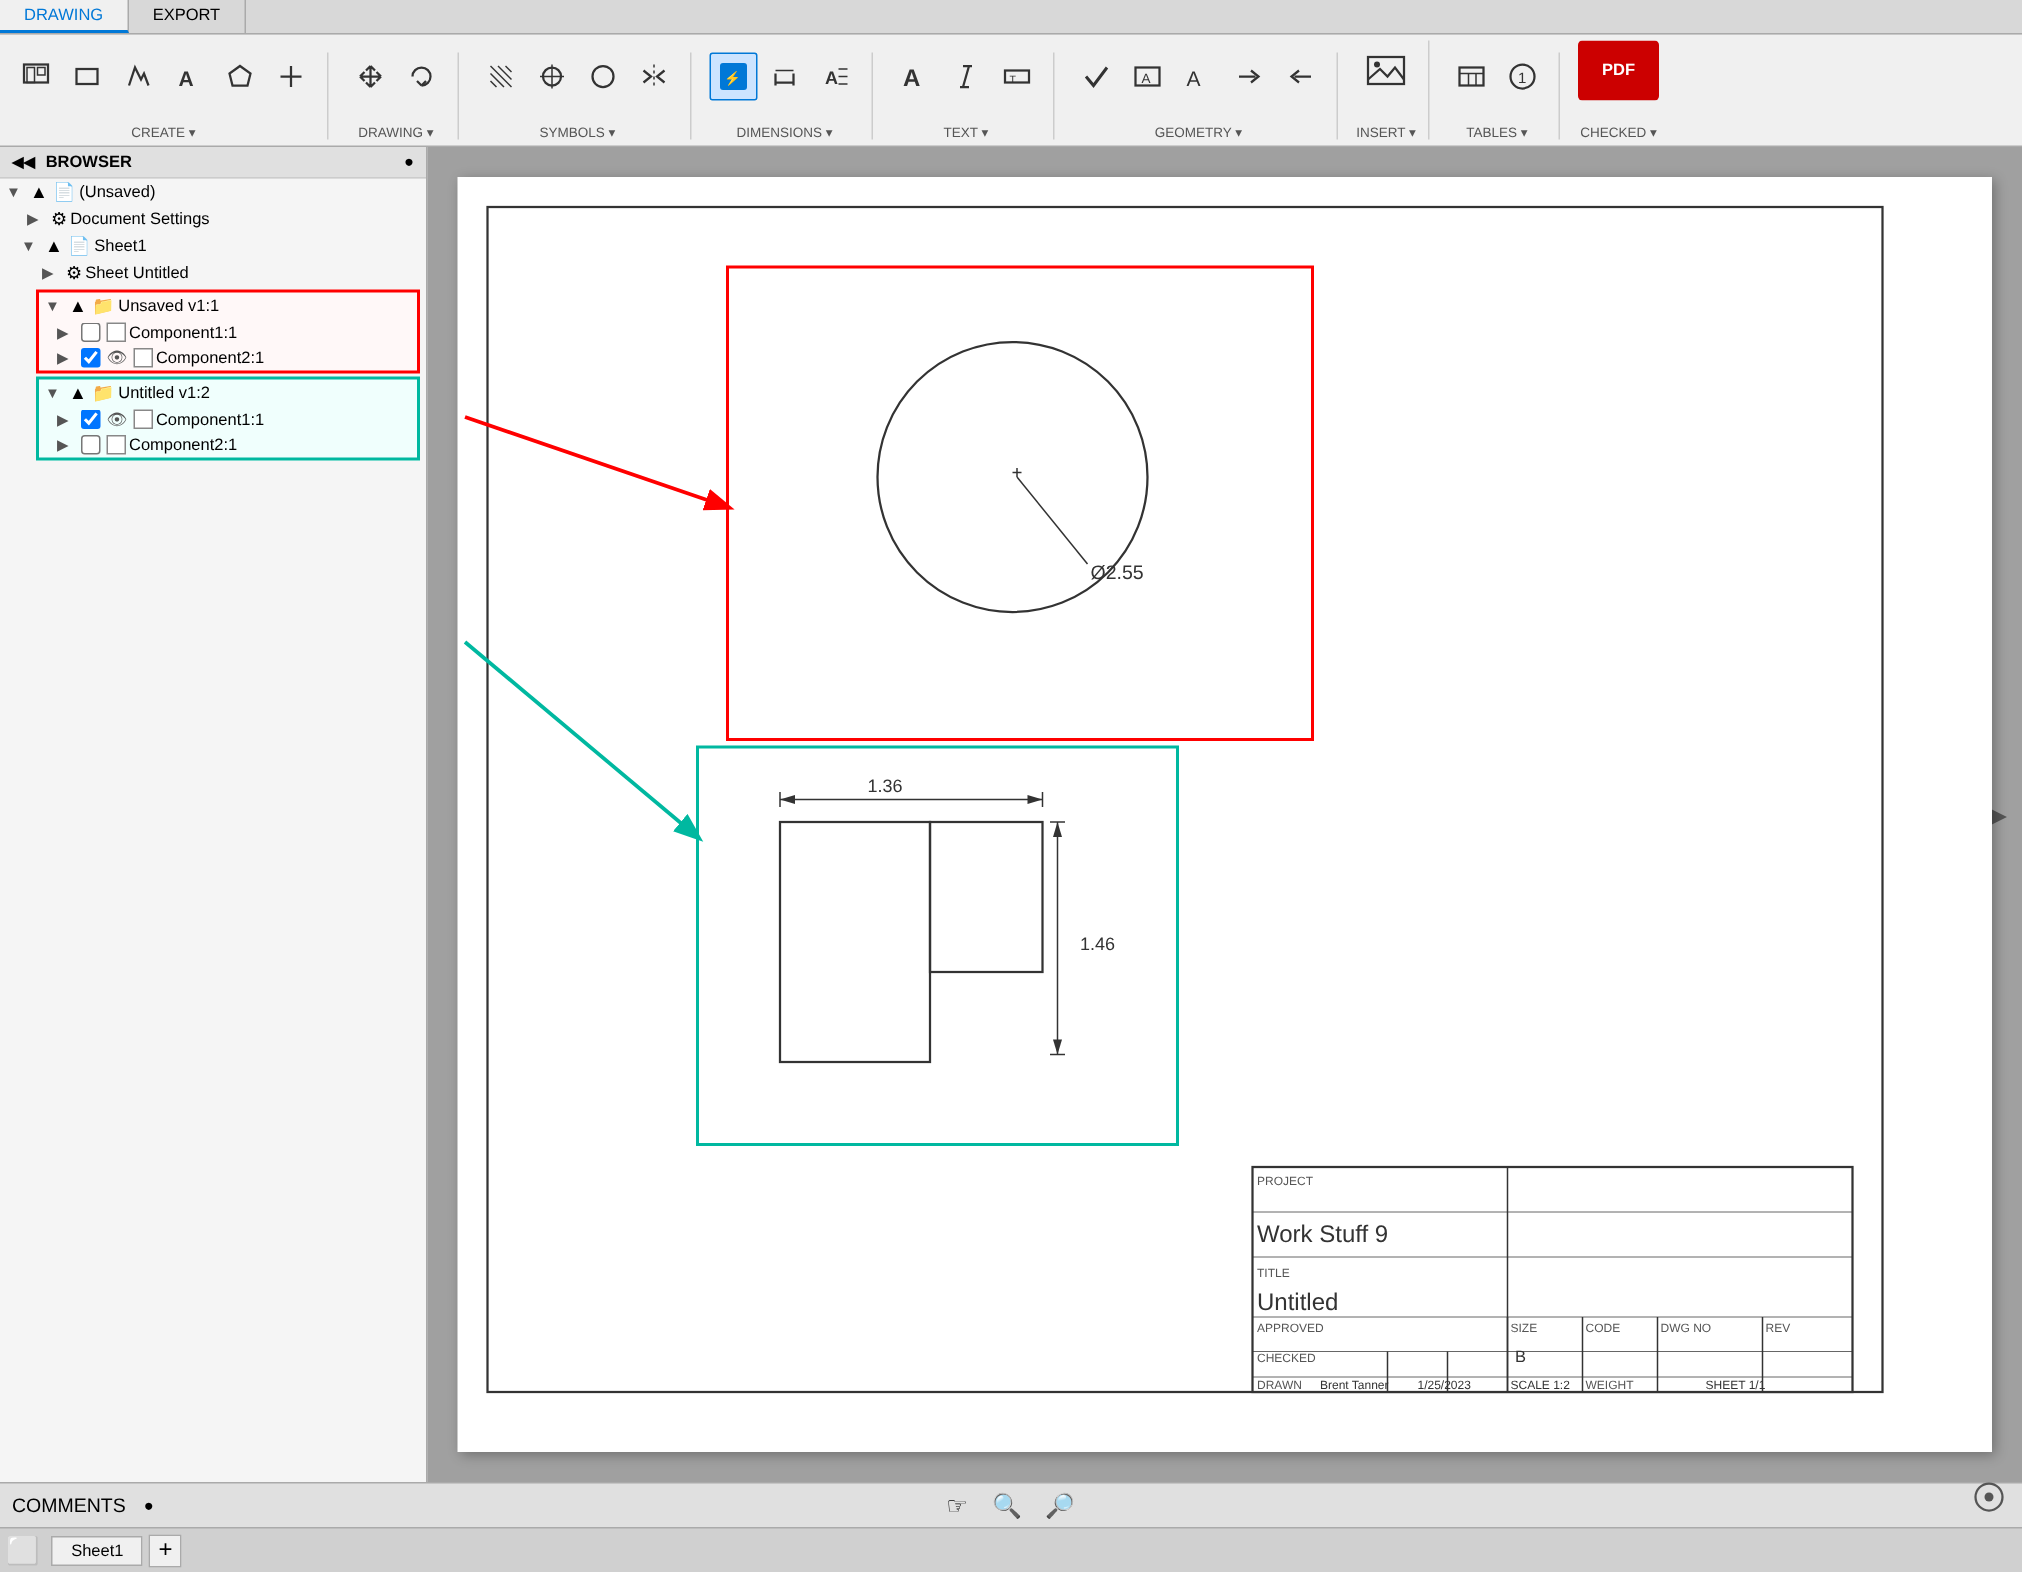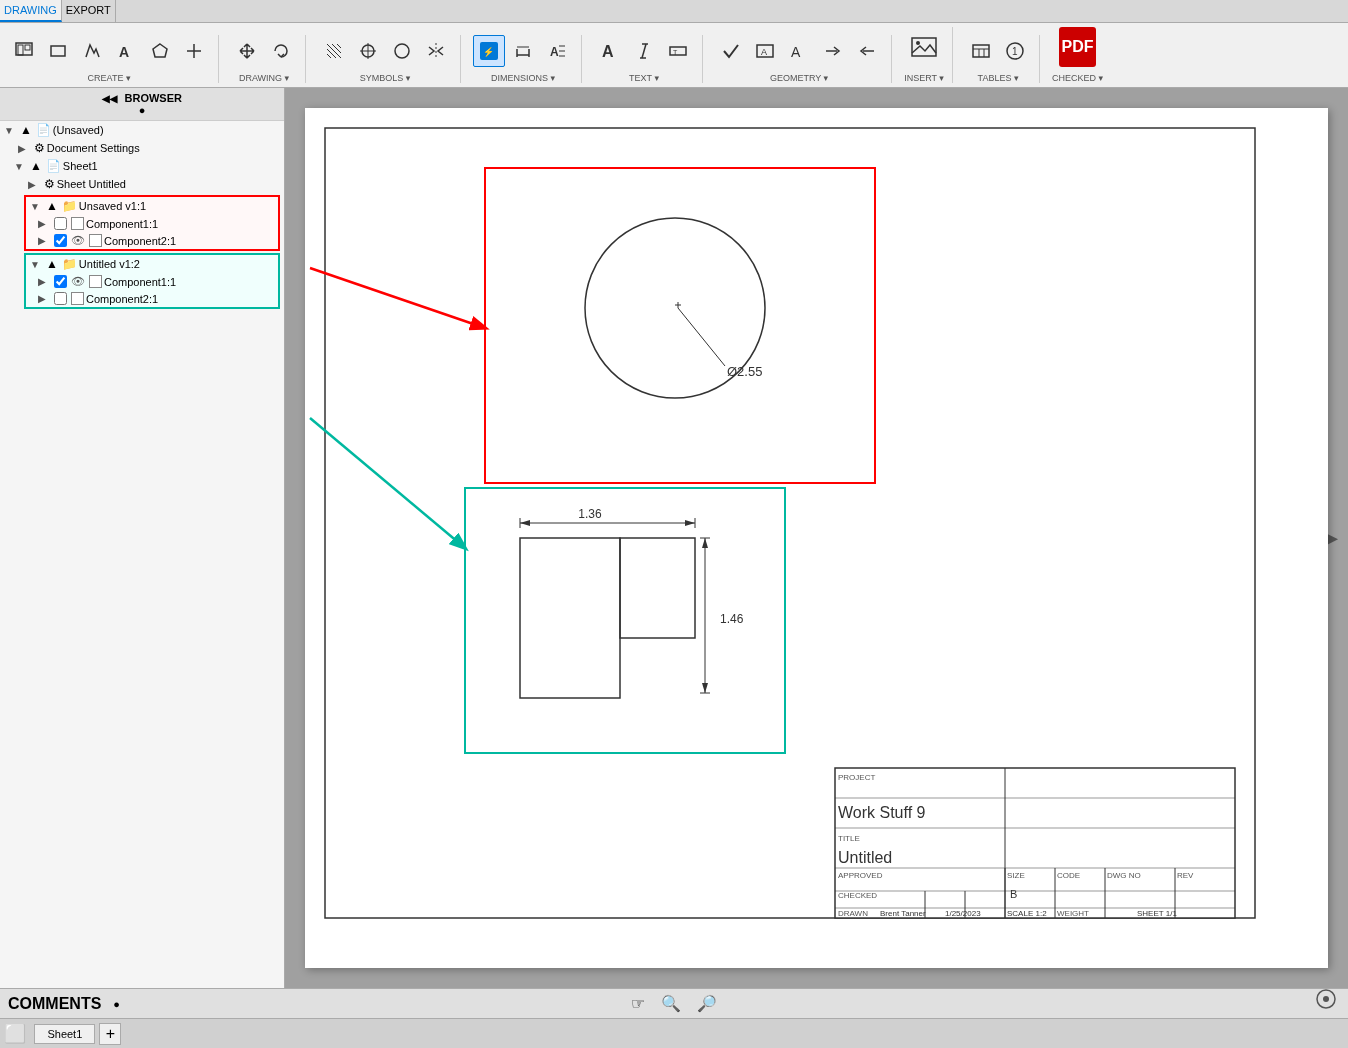--- a/index.html
+++ b/index.html
@@ -1,36 +1,36 @@
 <!DOCTYPE html>
 <html><head>
   <meta charset="utf-8">
   <style>
     * { box-sizing: border-box; margin: 0; padding: 0; }
     body { font-family: Arial, sans-serif; font-size: 11px; background: #c8c8c8; width: 1348px; height: 1048px; overflow: hidden; display: flex; flex-direction: column; }
 
     
     .toolbar { background: #f0f0f0; border-bottom: 1px solid #aaa; display: flex; flex-direction: column; }
     .toolbar-tabs { display: flex; background: #d8d8d8; border-bottom: 1px solid #aaa; }
-    .toolbar-tab { padding: 4px 4px; font-size: 11px; cursor: pointer; border-right: 1px solid #aaa; }
+    .toolbar-tab { padding: 4px 16px; font-size: 11px; cursor: pointer; border-right: 1px solid #aaa; }
     .toolbar-tab.active { background: #f0f0f0; border-bottom: 2px solid #0078d7; color: #0078d7; }
     .toolbar-groups { display: flex; padding: 4px 8px; gap: 8px; align-items: flex-end; }
     .toolbar-group { display: flex; flex-direction: column; align-items: center; border-right: 1px solid #ccc; padding-right: 8px; margin-right: 4px; }
     .toolbar-group-items { display: flex; gap: 2px; align-items: center; }
-    .toolbar-group-label { font-size: 9px; color: #555; margin-top: 6px; }
+    .toolbar-group-label { font-size: 9px; color: #555; margin-top: 16px; }
     .tool-btn { width: 32px; height: 32px; background: #f0f0f0; border: 1px solid transparent; border-radius: 2px; cursor: pointer; display: flex; align-items: center; justify-content: center; font-size: 14px; }
     .tool-btn.active { background: #cce4ff; border-color: #0078d7; }
     .tool-btn-large { width: 40px; height: 40px; font-size: 18px; }
 
     
     .main-area { display: flex; flex: 1; overflow: hidden; }
 
     
     .browser-panel { width: 285px; background: #f5f5f5; border-right: 1px solid #aaa; display: flex; flex-direction: column; flex-shrink: 0; }
-    .browser-header { background: #e0e0e0; padding: 4px 8px; display: flex; justify-content: space-between; align-items: center; border-bottom: 1px solid #ccc; font-size: 11px; font-weight: bold; flex-direction: column; }
+    .browser-header { background: #e0e0e0; padding: 4px 8px; display: flex; justify-content: space-between; align-items: center; border-bottom: 1px solid #ccc; font-size: 11px; font-weight: bold; }
     .browser-content { flex: 1; overflow-y: auto; font-size: 11px; }
     .tree-item { display: flex; align-items: center; padding: 2px 4px; cursor: pointer; white-space: nowrap; }
     .tree-expand { width: 14px; font-size: 10px; cursor: pointer; color: #555; }
     .tree-icon { margin: 0 2px; font-size: 12px; }
     .tree-eye { margin: 0 2px; font-size: 11px; color: #555; }
 
     
     .canvas-area { flex: 1; background: #a0a0a0; position: relative; overflow: hidden; }
     .drawing-sheet { position: absolute; top: 20px; left: 20px; right: 20px; bottom: 20px; background: white; box-shadow: 2px 2px 8px rgba(0,0,0,0.3); }
 
@@ -264,21 +264,21 @@
               <circle cx="10" cy="10" r="8" fill="none" stroke="#333" stroke-width="1.5"></circle>
               <text x="7" y="14" font-size="10" fill="#333">1</text>
             </svg>
         </div>
       </div>
       <div class="toolbar-group-label">TABLES ▾</div>
     </div>
 
     <div class="toolbar-group" style="border-right:none;">
       <div class="toolbar-group-items">
-        <div class="tool-btn" title="Export PDF" style="width:37px; height:40px; background:#c00; color:white; font-weight:bold; font-size:16px; border-radius:3px;">
+        <div class="tool-btn" title="Export PDF" style="width:54px; height:40px; background:#c00; color:white; font-weight:bold; font-size:11px; border-radius:3px;">
           PDF
         </div>
       </div>
       <div class="toolbar-group-label">CHECKED ▾</div>
     </div>
   </div>
 </div>
 
 <div class="main-area">
 
@@ -461,21 +461,21 @@
         <path d="M 5,310 L 160,440" fill="none" stroke="#00b8a0" stroke-width="2.5" marker-end="url(#arrowhead-teal)"></path>
 
       </svg>
 
     </div>
   </div>
 
 </div>
 
 <div class="bottom-bar" style="position:relative;">
-  <span style="font-size:16px; font-weight:bold;">COMMENTS</span>
+  <span style="font-size:13px; font-weight:normal;">COMMENTS</span>
   <span style="cursor:pointer; margin-left:4px;">●</span>
 
   <div class="bottom-tools">
     <span style="cursor:pointer; font-size:16px; padding:2px 6px;" title="Pan">☞</span>
     <span style="cursor:pointer; font-size:16px; padding:2px 6px;" title="Zoom In">🔍</span>
     <span style="cursor:pointer; font-size:16px; padding:2px 6px;" title="Zoom Out">🔎</span>
   </div>
 
   <div style="position:absolute; right:12px; bottom:7px;">
     <svg width="20" height="20" viewBox="0 0 20 20">

